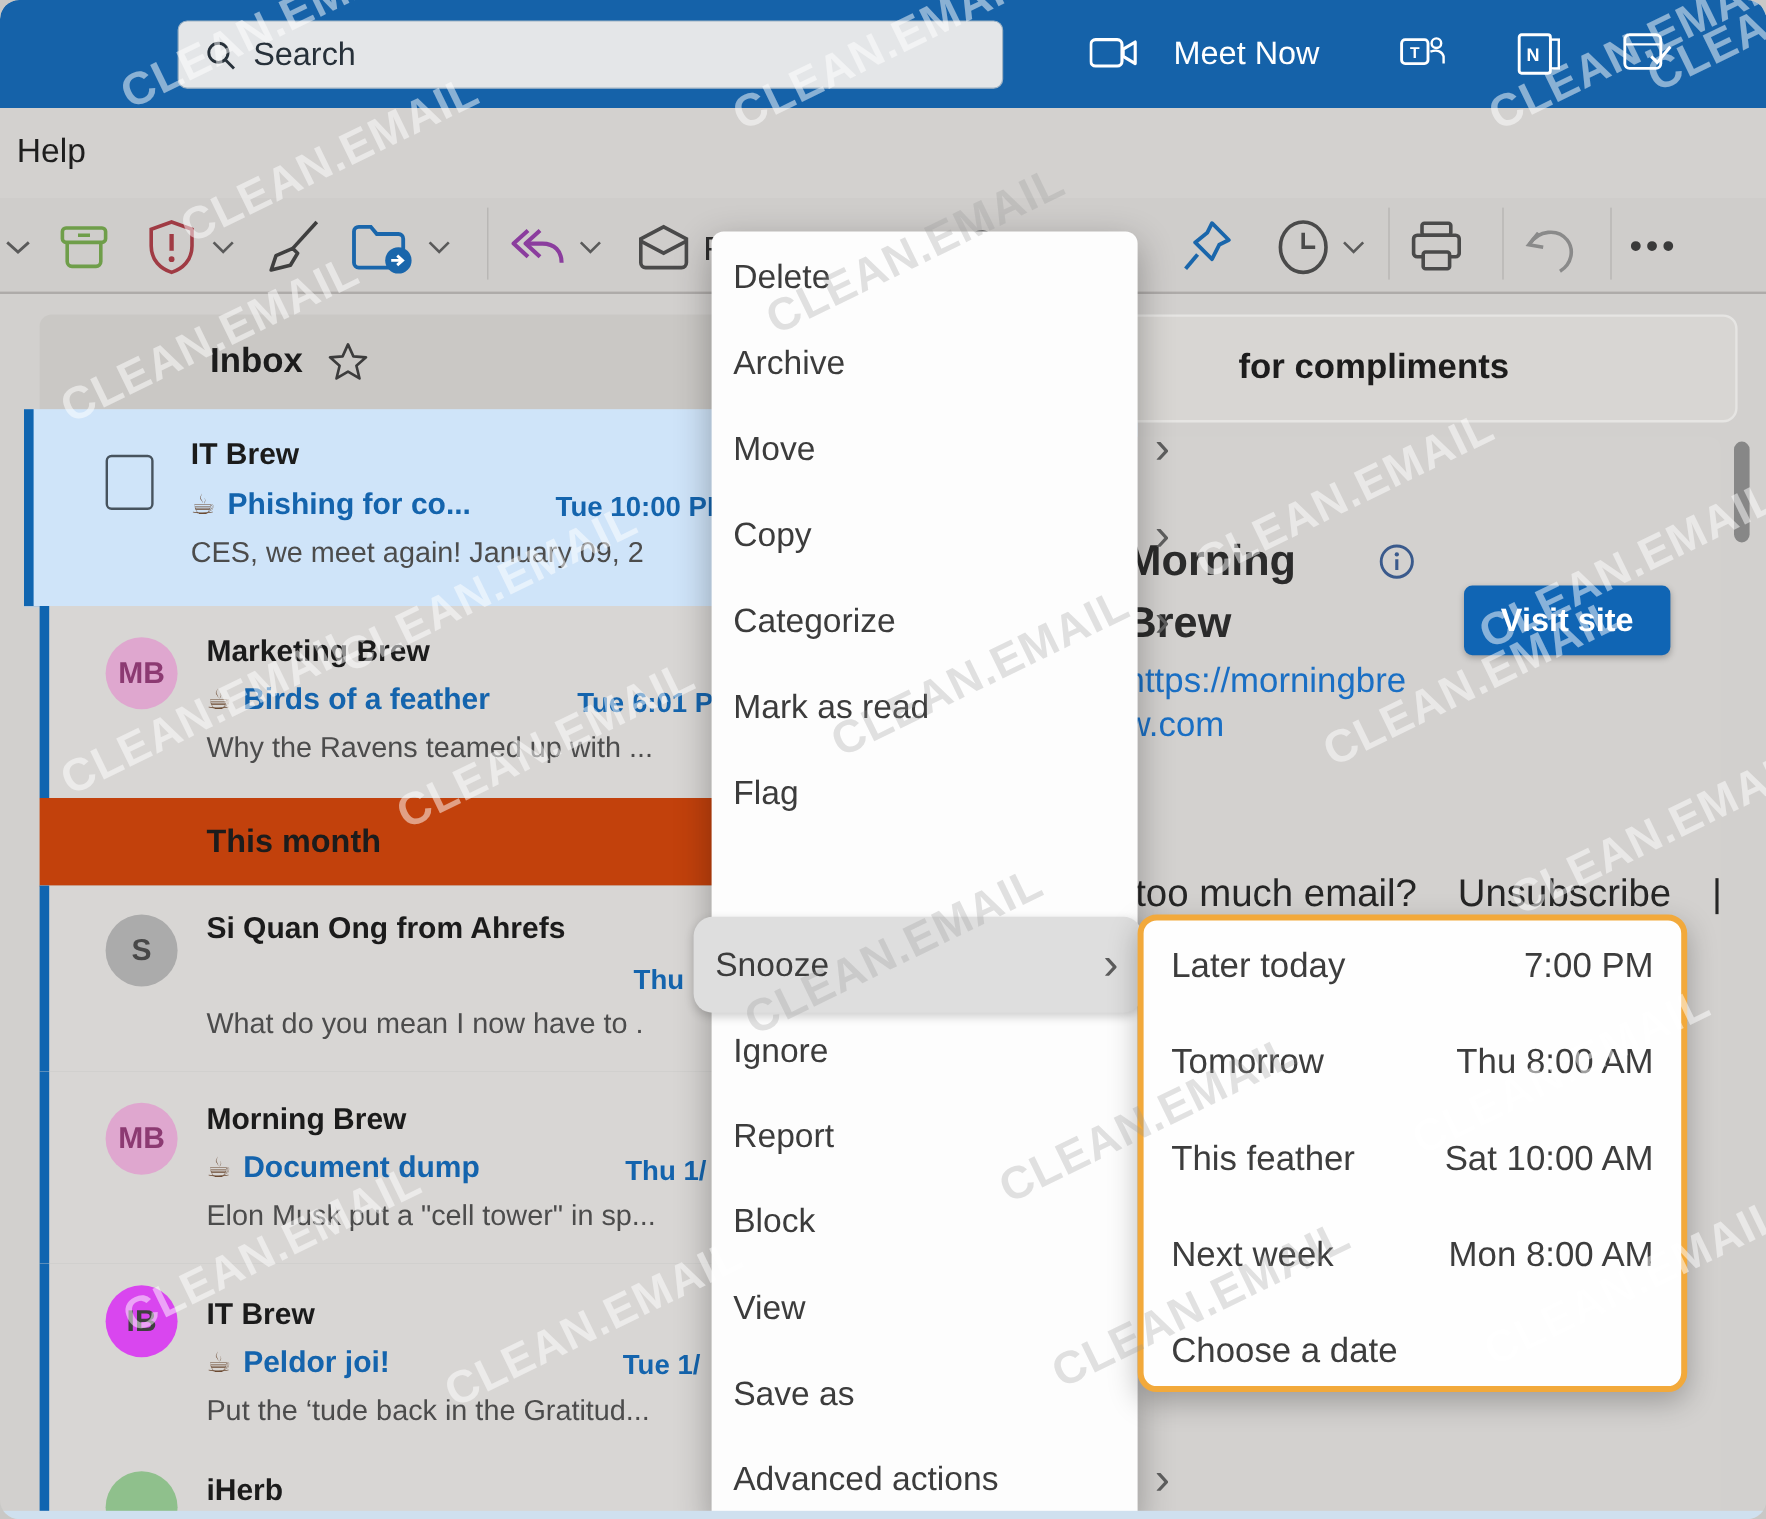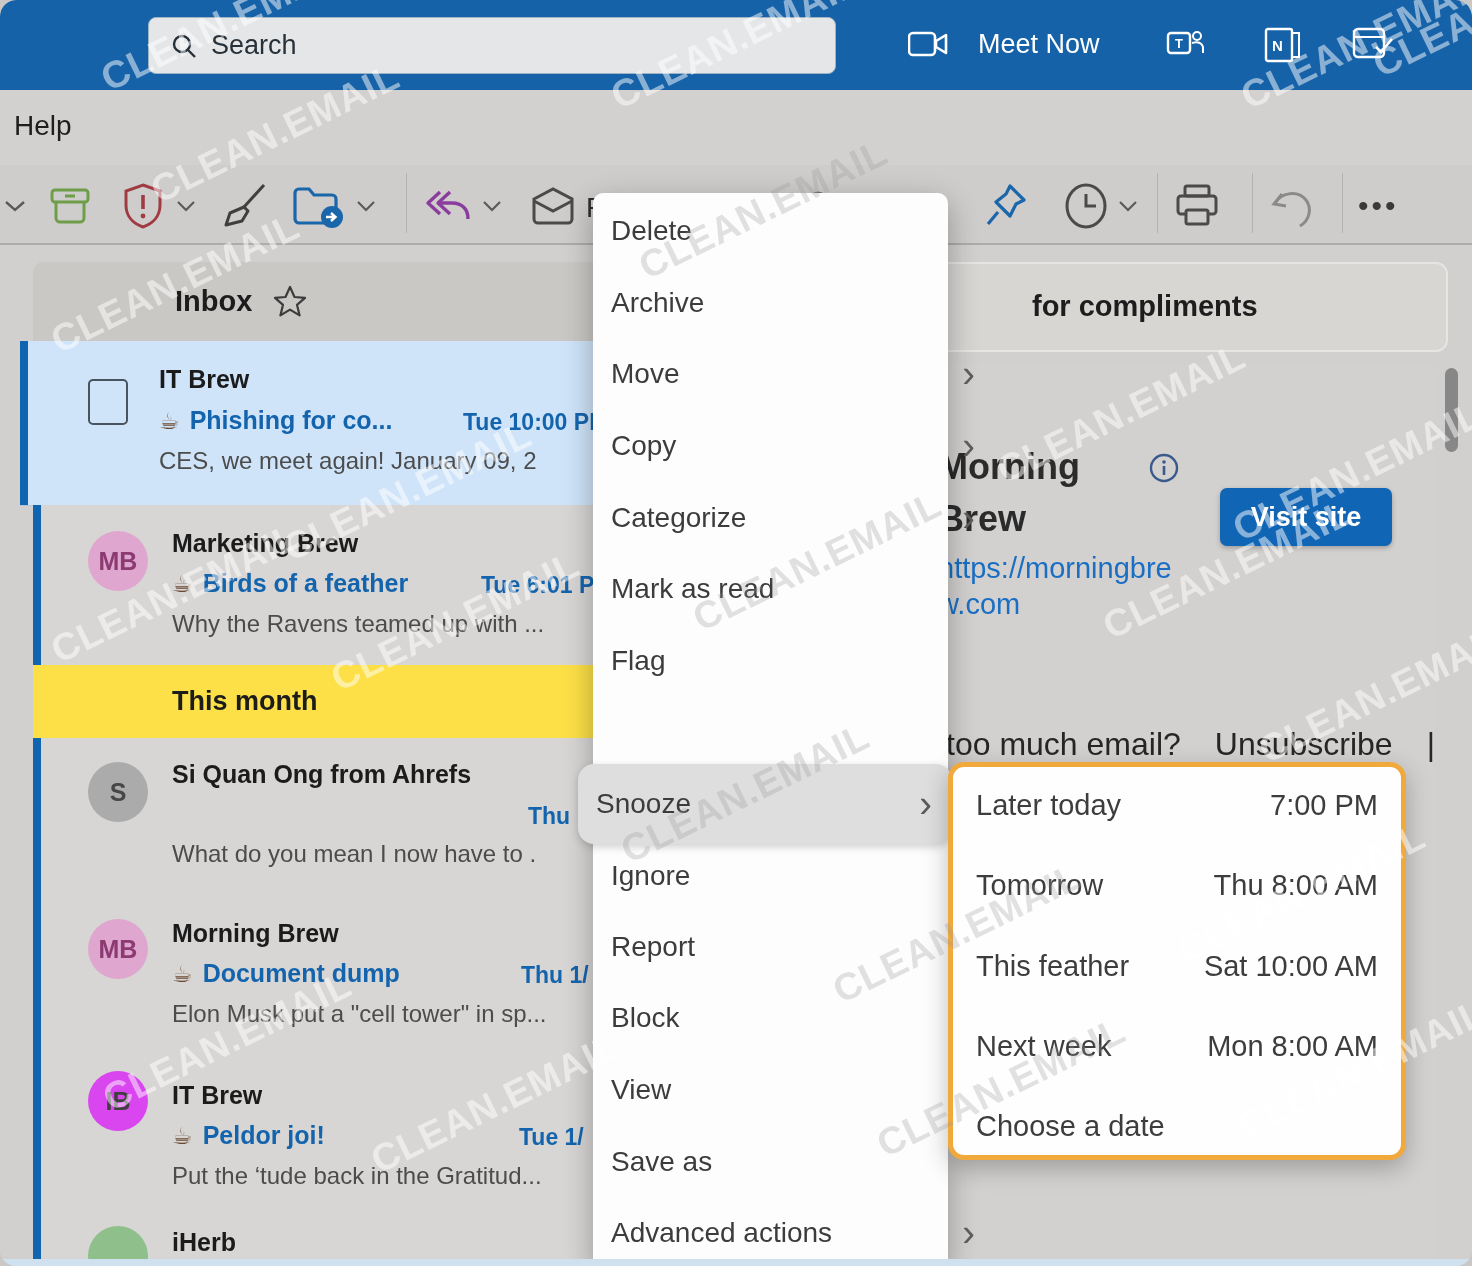--- a/index.html
+++ b/index.html
@@ -25,21 +25,21 @@
   .row{position:absolute;left:33px;width:915px;background:#d8d6d4;border-bottom:1px solid #bfbdbb;}
   .stripe{position:absolute;left:0;top:0;width:8px;height:100%;background:#1065b0;}
   .avatar{position:absolute;left:55px;width:60px;height:60px;border-radius:50%;display:flex;align-items:center;justify-content:center;font-size:25px;font-weight:bold;}
   .sender{position:absolute;left:139px;font-size:25px;font-weight:bold;color:#1b1b1b;white-space:nowrap;}
   .subjline{position:absolute;left:139px;font-size:25px;font-weight:bold;color:#1464ad;white-space:nowrap;}
   .coffee{font-size:23px;margin-right:10px;color:#6b4a32;}
   .time{position:absolute;font-size:23px;font-weight:bold;color:#1464ad;white-space:nowrap;}
   .preview{position:absolute;left:139px;font-size:24px;color:#4c4c4c;white-space:nowrap;}
   #sel-row{left:20px;width:928px;background:#cfe4f9;border-bottom:1px solid #b5c6d8;}
   #sel-checkbox{position:absolute;left:68px;top:38px;width:36px;height:42px;border:2px solid #47535e;border-radius:5px;background:transparent;}
-  .section{position:absolute;left:33px;width:915px;background:#fde047;display:flex;align-items:center;border-bottom:1px solid #bdbbb9;}
+  .section{position:absolute;left:33px;width:915px;background:#c2410c;display:flex;align-items:center;border-bottom:1px solid #bdbbb9;}
   .section span{margin-left:139px;font-size:27px;font-weight:bold;color:#1c1c1c;}
   
   #rp-header{left:932px;top:262px;width:516px;height:90px;background:#d8d6d3;border:2px solid #e6e5e3;border-radius:12px;box-sizing:border-box;}
   #rp-header span{position:absolute;left:98px;top:26px;font-size:29px;font-weight:bold;color:#1d1d1d;white-space:nowrap;}
   #rp-body{left:932px;top:364px;width:502px;height:902px;background:#d3d1cf;border-radius:10px;}
   .brand{position:absolute;left:6px;font-size:36px;font-weight:bold;color:#2b2b2b;}
   #visit-btn{position:absolute;left:288px;top:124px;width:172px;height:58px;background:#1065b4;color:#fff;font-size:27px;font-weight:bold;border:none;border-radius:7px;display:flex;align-items:center;justify-content:center;box-shadow:0 2px 5px rgba(0,0,0,.25);}
   .url{position:absolute;left:6px;font-size:29px;color:#1a6fc4;}
   #rp-footer{position:absolute;left:14px;top:362px;font-size:32px;color:#262626;white-space:nowrap;}
   #rp-footer b{font-weight:normal;margin-left:34px;}

